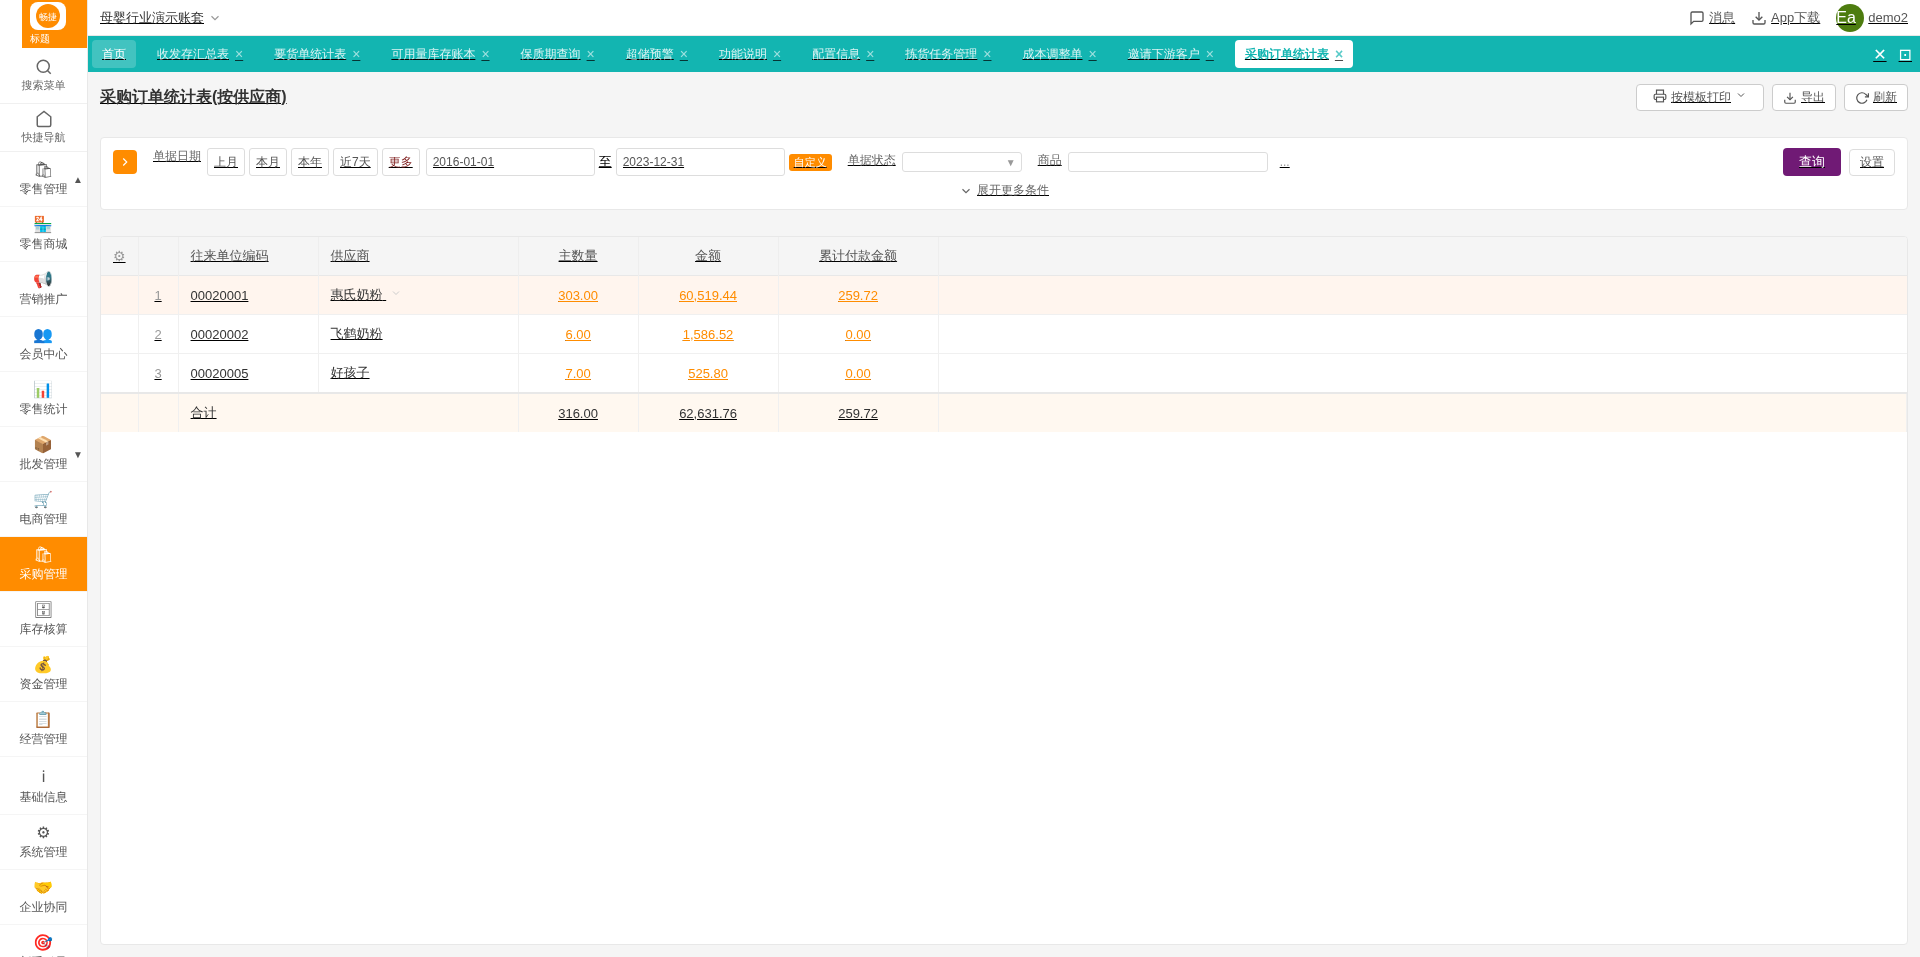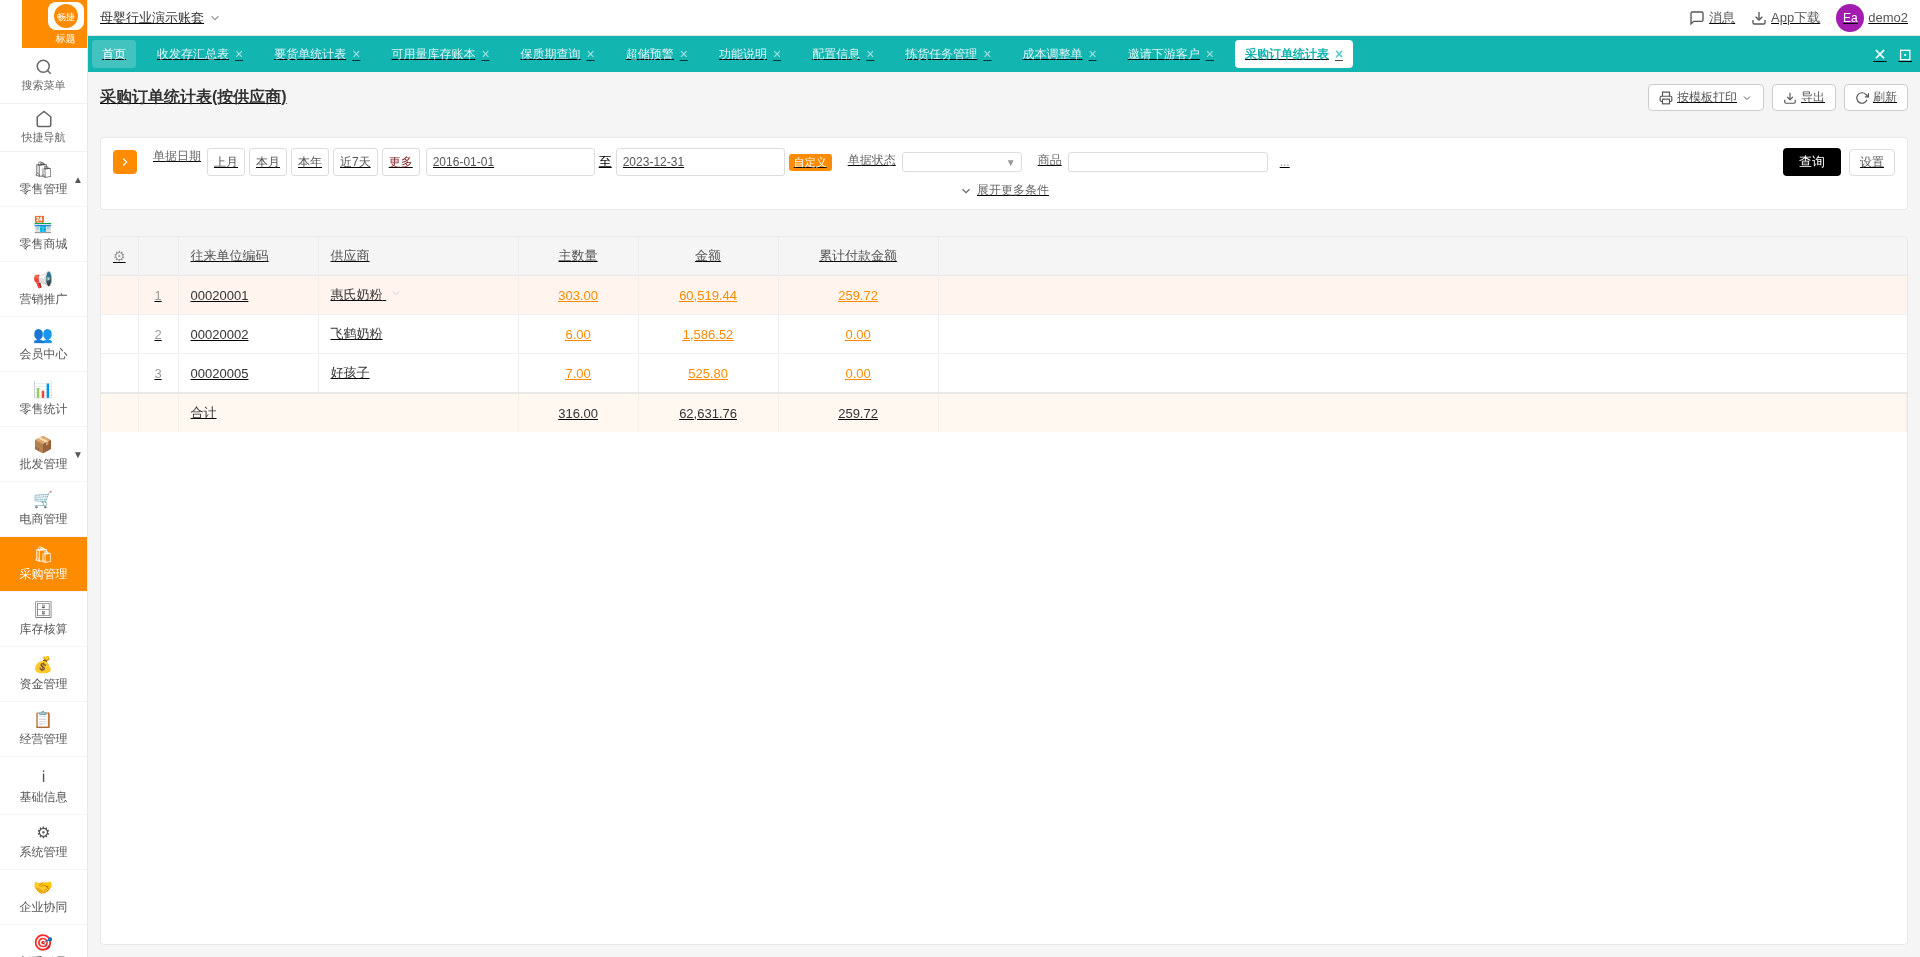--- a/index.html
+++ b/index.html
@@ -1,20 +1,20 @@
 <!DOCTYPE html>
 <html><head>
   <meta charset="utf-8">
   <style>
     * { box-sizing: border-box; margin: 0; padding: 0; }
     body { font-family: "Microsoft YaHei", "PingFang SC", sans-serif; font-size: 13px; background: #f5f5f5; display: flex; height: 957px; overflow: hidden; }
 
     
     .sidebar { width: 88px; background: #fff; border-right: 1px solid #e8e8e8; display: flex; flex-direction: column; align-items: center; height: 100%; overflow-y: auto; flex-shrink: 0; }
-    .sidebar-logo { width: 100%; padding: 22px; background: #ff8c00; display: flex; align-items: center; justify-content: center; flex-direction: column; min-height: 48px; margin-left: 44px; }
+    .sidebar-logo { width: 100%; padding: 8px; background: #ff8c00; display: flex; align-items: flex-start; justify-content: center; flex-direction: column; min-height: 48px; margin-left: 44px; }
     .sidebar-logo-icon { width: 36px; height: 36px; background: #fff; border-radius: 8px; display: flex; align-items: center; justify-content: center; }
     .sidebar-logo-icon svg { width: 28px; height: 28px; }
     .sidebar-logo-text { color: #fff; font-size: 10px; margin-top: 2px; }
     .sidebar-search { width: 100%; padding: 6px 4px; border-bottom: 1px solid #f0f0f0; }
     .sidebar-search-btn { width: 100%; background: none; border: none; cursor: pointer; display: flex; flex-direction: column; align-items: center; padding: 4px 0; color: #666; font-size: 11px; }
     .sidebar-search-btn svg { width: 18px; height: 18px; margin-bottom: 2px; }
     .sidebar-nav-btn { width: 100%; background: none; border: none; cursor: pointer; display: flex; flex-direction: column; align-items: center; padding: 6px 0; color: #666; font-size: 11px; }
     .sidebar-nav-btn svg { width: 18px; height: 18px; margin-bottom: 2px; }
     .sidebar-menu-item { width: 100%; display: flex; flex-direction: column; align-items: center; padding: 8px 4px; cursor: pointer; color: #555; font-size: 12px; border-bottom: 1px solid #f5f5f5; position: relative; }
     .sidebar-menu-item.active { background: #ff8c00; color: #fff; }
@@ -25,40 +25,40 @@
     .main { flex: 1; display: flex; flex-direction: column; height: 100%; overflow: hidden; text-decoration: underline; }
 
     
     .topbar { height: 36px; background: #fff; border-bottom: 1px solid #e8e8e8; display: flex; align-items: center; padding: 0 12px; justify-content: space-between; flex-shrink: 0; }
     .topbar-left { display: flex; align-items: center; gap: 8px; }
     .topbar-selector { display: flex; align-items: center; gap: 4px; font-size: 13px; color: #333; cursor: pointer; }
     .topbar-selector svg { width: 14px; height: 14px; color: #999; }
     .topbar-right { display: flex; align-items: center; gap: 16px; }
     .topbar-right-item { display: flex; align-items: center; gap: 4px; font-size: 13px; color: #555; cursor: pointer; }
     .topbar-right-item svg { width: 16px; height: 16px; }
-    .avatar { width: 28px; height: 28px; border-radius: 50%; background: #a21caf; display: flex; align-items: center; justify-content: center; color: #fff; font-size: 12px; }
+    .avatar { width: 28px; height: 28px; border-radius: 50%; background: #4d7c0f; display: flex; align-items: center; color: #fff; font-size: 16px; }
 
     
     .nav-tabs { height: 36px; background: #13b5b1; display: flex; align-items: center; flex-shrink: 0; overflow-x: auto; padding: 0 4px; gap: 11px; }
     .nav-tabs::-webkit-scrollbar { display: none; }
     .nav-tab { display: flex; align-items: center; gap: 4px; padding: 0 10px; height: 28px; border-radius: 4px; color: rgba(255,255,255,0.85); font-size: 12px; cursor: pointer; white-space: nowrap; flex-shrink: 0; }
     .nav-tab.active { background: #fff; color: #13b5b1; font-weight: bold; }
     .nav-tab.home { background: rgba(255,255,255,0.2); color: #fff; }
     .nav-tab-close { font-size: 14px; line-height: 1; opacity: 0.7; margin-left: 2px; }
     .nav-tabs-actions { margin-left: auto; display: flex; align-items: center; gap: 4px; flex-shrink: 0; }
     .nav-tabs-actions button { background: none; border: none; color: #fff; cursor: pointer; font-size: 16px; padding: 2px 4px; }
 
     
     .content { flex: 1; overflow-y: auto; background: #f5f5f5; padding: 12px; display: flex; flex-direction: column; gap: 26px; }
 
     
     .page-header { display: flex; align-items: center; justify-content: space-between; }
     .page-title { font-size: 16px; font-weight: bold; color: #333; }
     .page-actions { display: flex; align-items: center; gap: 8px; }
-    .btn-print { display: flex; align-items: center; gap: 4px; padding: 4px 10px; border: 1px solid #ccc; border-radius: 4px; background: #fff; cursor: pointer; font-size: 12px; color: #555; }
+    .btn-print { display: flex; align-items: flex-start; gap: 4px; padding: 4px 16px; border: 1px solid #ccc; border-radius: 4px; background: #fff; cursor: pointer; font-size: 12px; color: #555; }
     .btn-export { display: flex; align-items: center; gap: 4px; padding: 4px 10px; border: 1px solid #ccc; border-radius: 4px; background: #fff; cursor: pointer; font-size: 12px; color: #555; }
     .btn-refresh { display: flex; align-items: center; gap: 4px; padding: 4px 10px; border: 1px solid #ccc; border-radius: 4px; background: #fff; cursor: pointer; font-size: 12px; color: #555; }
 
     
     .filter-panel { background: #fff; border-radius: 4px; padding: 10px 12px; border: 1px solid #e8e8e8; }
     .filter-row { display: flex; align-items: center; gap: 16px; flex-wrap: wrap; }
     .filter-toggle { width: 24px; height: 24px; background: #ff8c00; border-radius: 4px; display: flex; align-items: center; justify-content: center; cursor: pointer; flex-shrink: 0; }
     .filter-toggle svg { color: #fff; width: 14px; height: 14px; }
     .filter-item { display: flex; gap: 6px; }
     .filter-label { color: #666; font-size: 12px; white-space: nowrap; }
@@ -66,21 +66,21 @@
     .filter-date-btn { padding: 2px 6px; border: 1px solid #ddd; border-radius: 3px; background: #fff; cursor: pointer; font-size: 12px; color: #555; }
     .filter-date-more { padding: 2px 6px; border: 1px solid #ddd; border-radius: 3px; background: #fff; cursor: pointer; font-size: 12px; color: #7f1d1d; }
     .filter-date-custom { display: flex; align-items: center; gap: 4px; }
     .filter-date-input { border: 1px solid #ddd; border-radius: 3px; padding: 6px 6px; font-size: 12px; color: #555; background: #fff; }
     .filter-tag-custom { background: #ff8c00; color: #fff; font-size: 11px; padding: 1px 5px; border-radius: 3px; }
     .filter-select { border: 1px solid #ddd; border-radius: 3px; padding: 2px 24px 2px 6px; font-size: 12px; color: #555; background: #fff; appearance: none; min-width: 120px; cursor: pointer; }
     .filter-select-wrap { position: relative; }
     .filter-select-wrap::after { content: '▼'; position: absolute; right: 6px; top: 50%; transform: translateY(-50%); font-size: 10px; color: #999; pointer-events: none; }
     .filter-input { border: 1px solid #ddd; border-radius: 3px; padding: 2px 24px 2px 6px; font-size: 12px; color: #555; background: #fff; min-width: 200px; }
     .filter-input-more { padding: 2px 6px; border: none; background: none; cursor: pointer; font-size: 12px; color: #999; }
-    .btn-query { background: #000000; color: #fff; border: none; border-radius: 4px; padding: 5px 16px; font-size: 13px; cursor: pointer; white-space: nowrap; }
+    .btn-query { background: #701a75; color: #fff; border: none; border-radius: 4px; padding: 5px 16px; font-size: 13px; cursor: pointer; white-space: nowrap; }
     .btn-settings { background: #fff; color: #555; border: 1px solid #ddd; border-radius: 4px; padding: 4px 10px; font-size: 12px; cursor: pointer; }
     .filter-expand { display: flex; align-items: center; gap: 4px; margin: 6px auto 0; color: #666; font-size: 12px; cursor: pointer; background: none; border: none; width: 100%; justify-content: center; }
     .filter-expand svg { width: 14px; height: 14px; }
 
     
     .table-container { background: #fff; border-radius: 4px; border: 1px solid #e8e8e8; overflow: hidden; flex: 1; }
     table { width: 100%; border-collapse: collapse; }
     thead tr { background: #f5f5f5; border-bottom: 1px solid #e8e8e8; }
     thead th { padding: 10px 12px; text-align: left; font-weight: 500; color: #555; font-size: 13px; border-right: 1px solid #eee; }
     thead th:last-child { border-right: none; }

